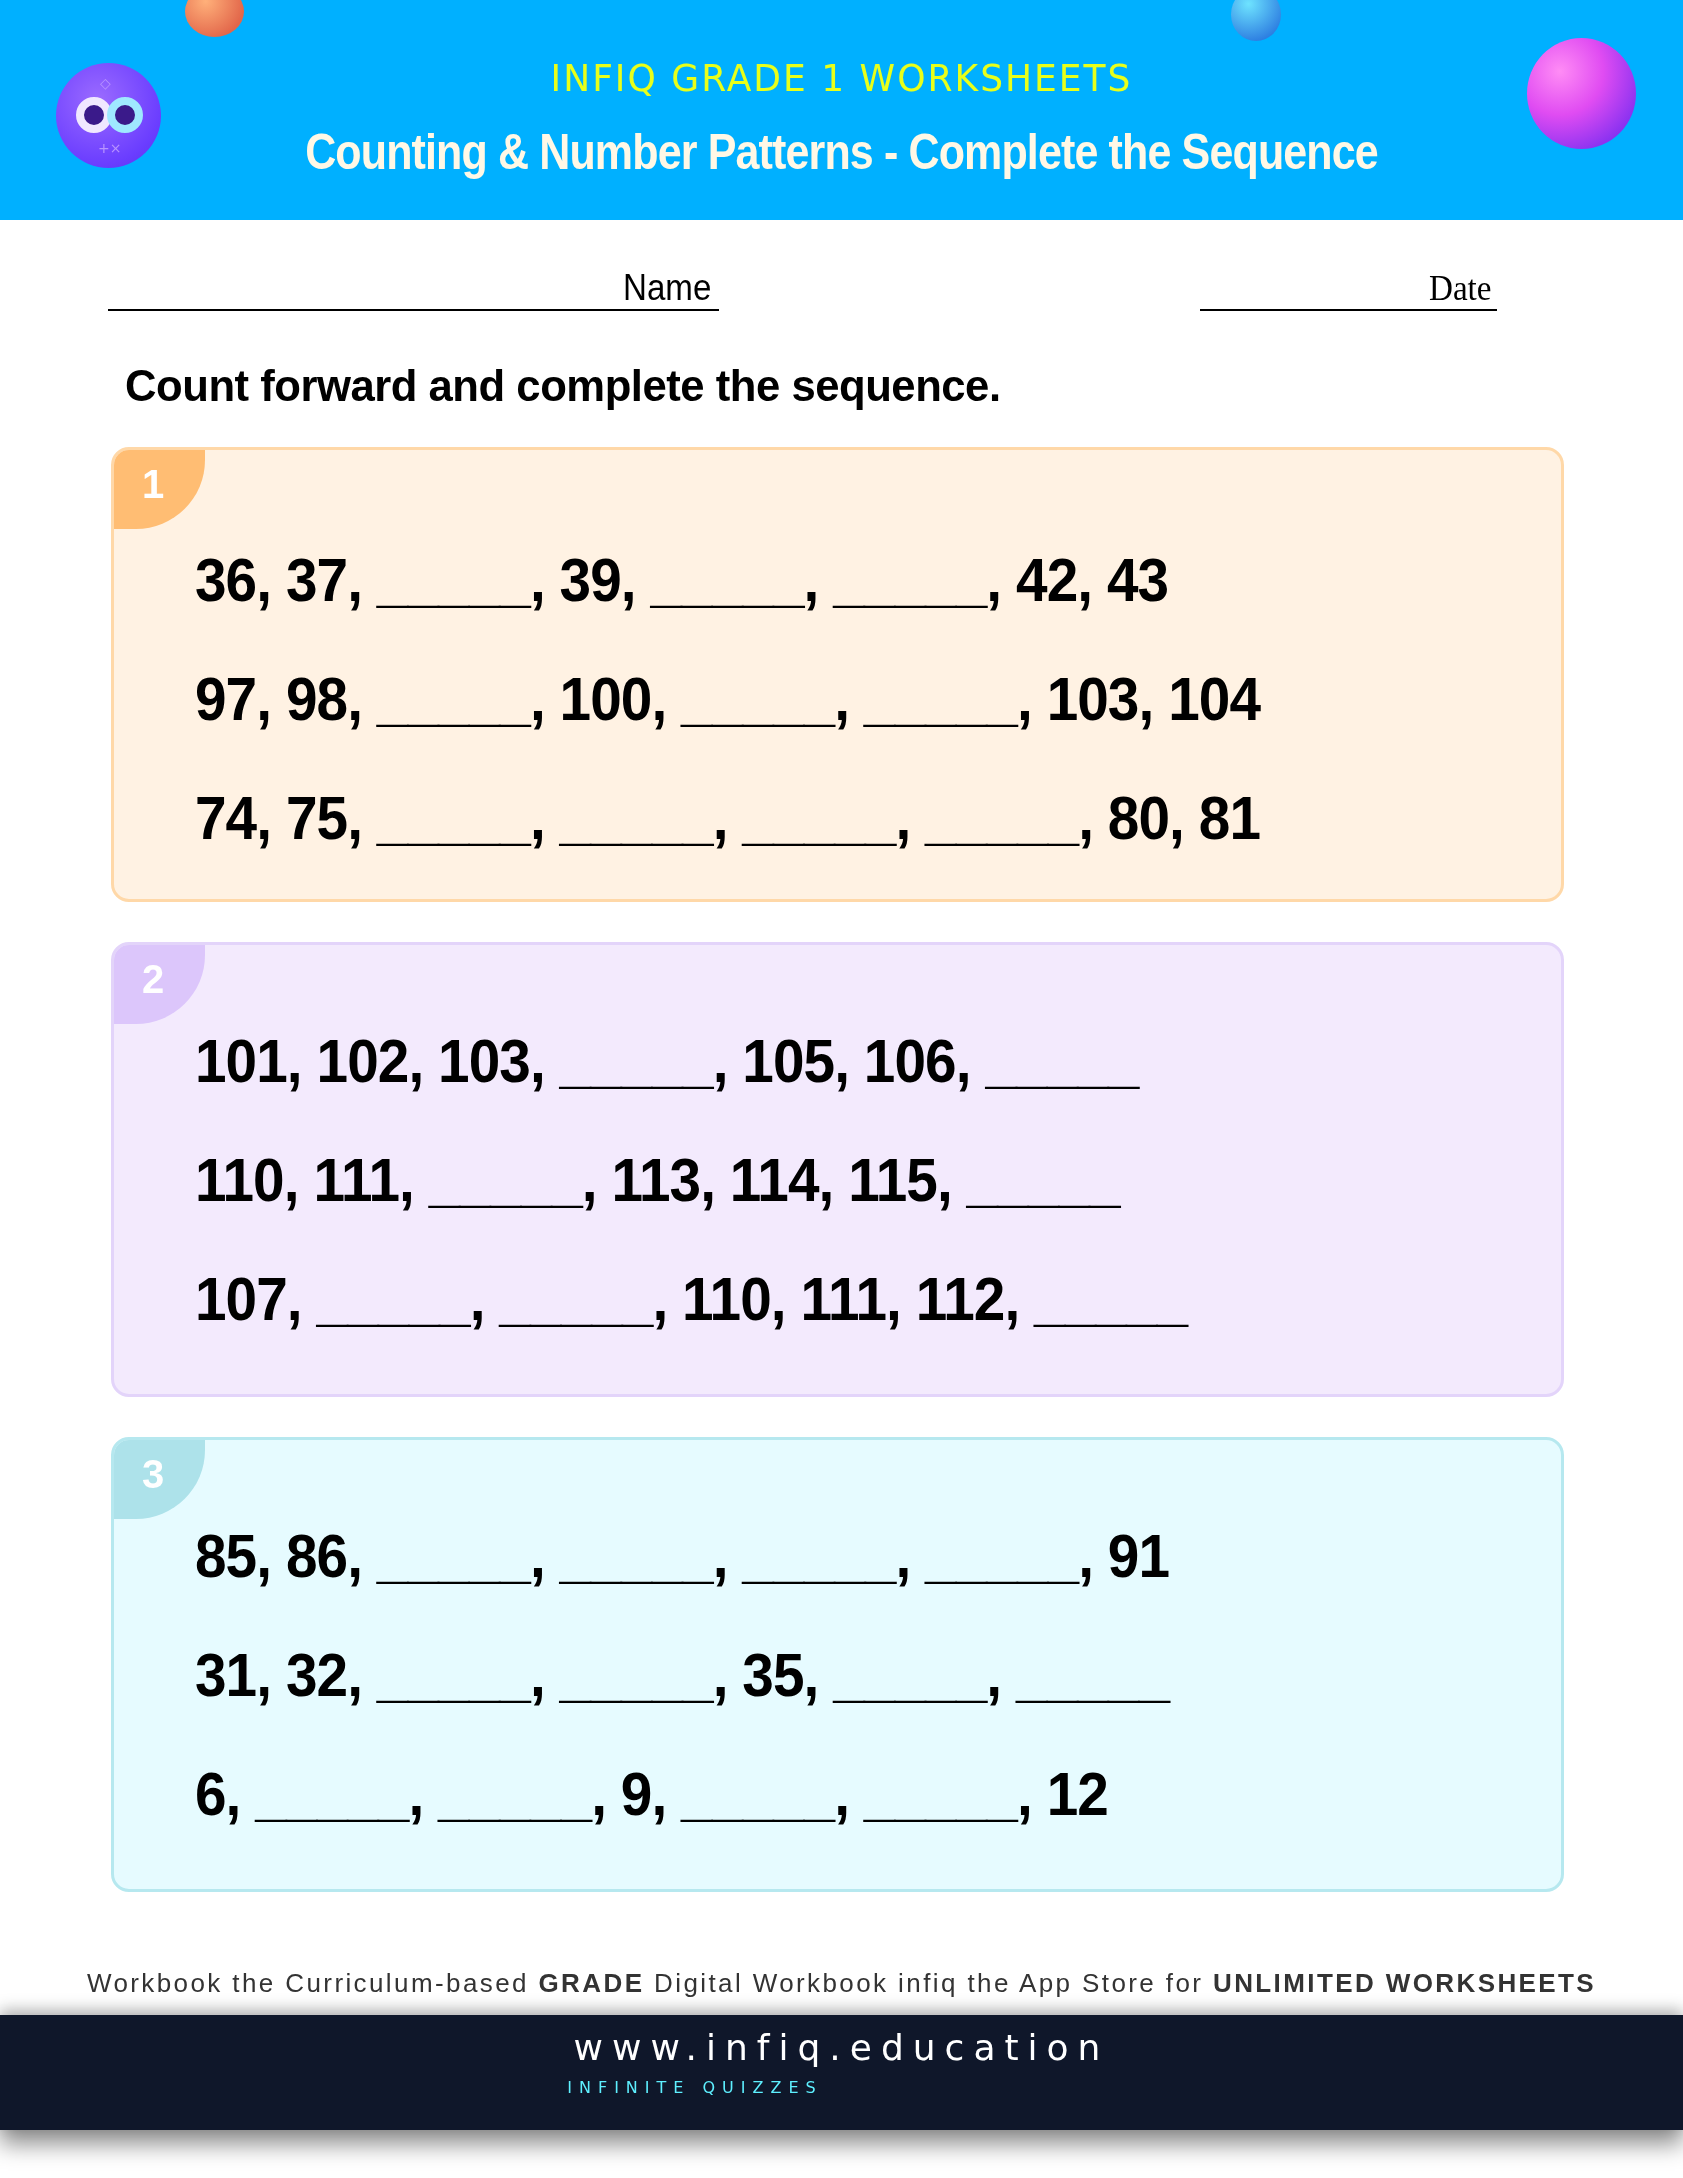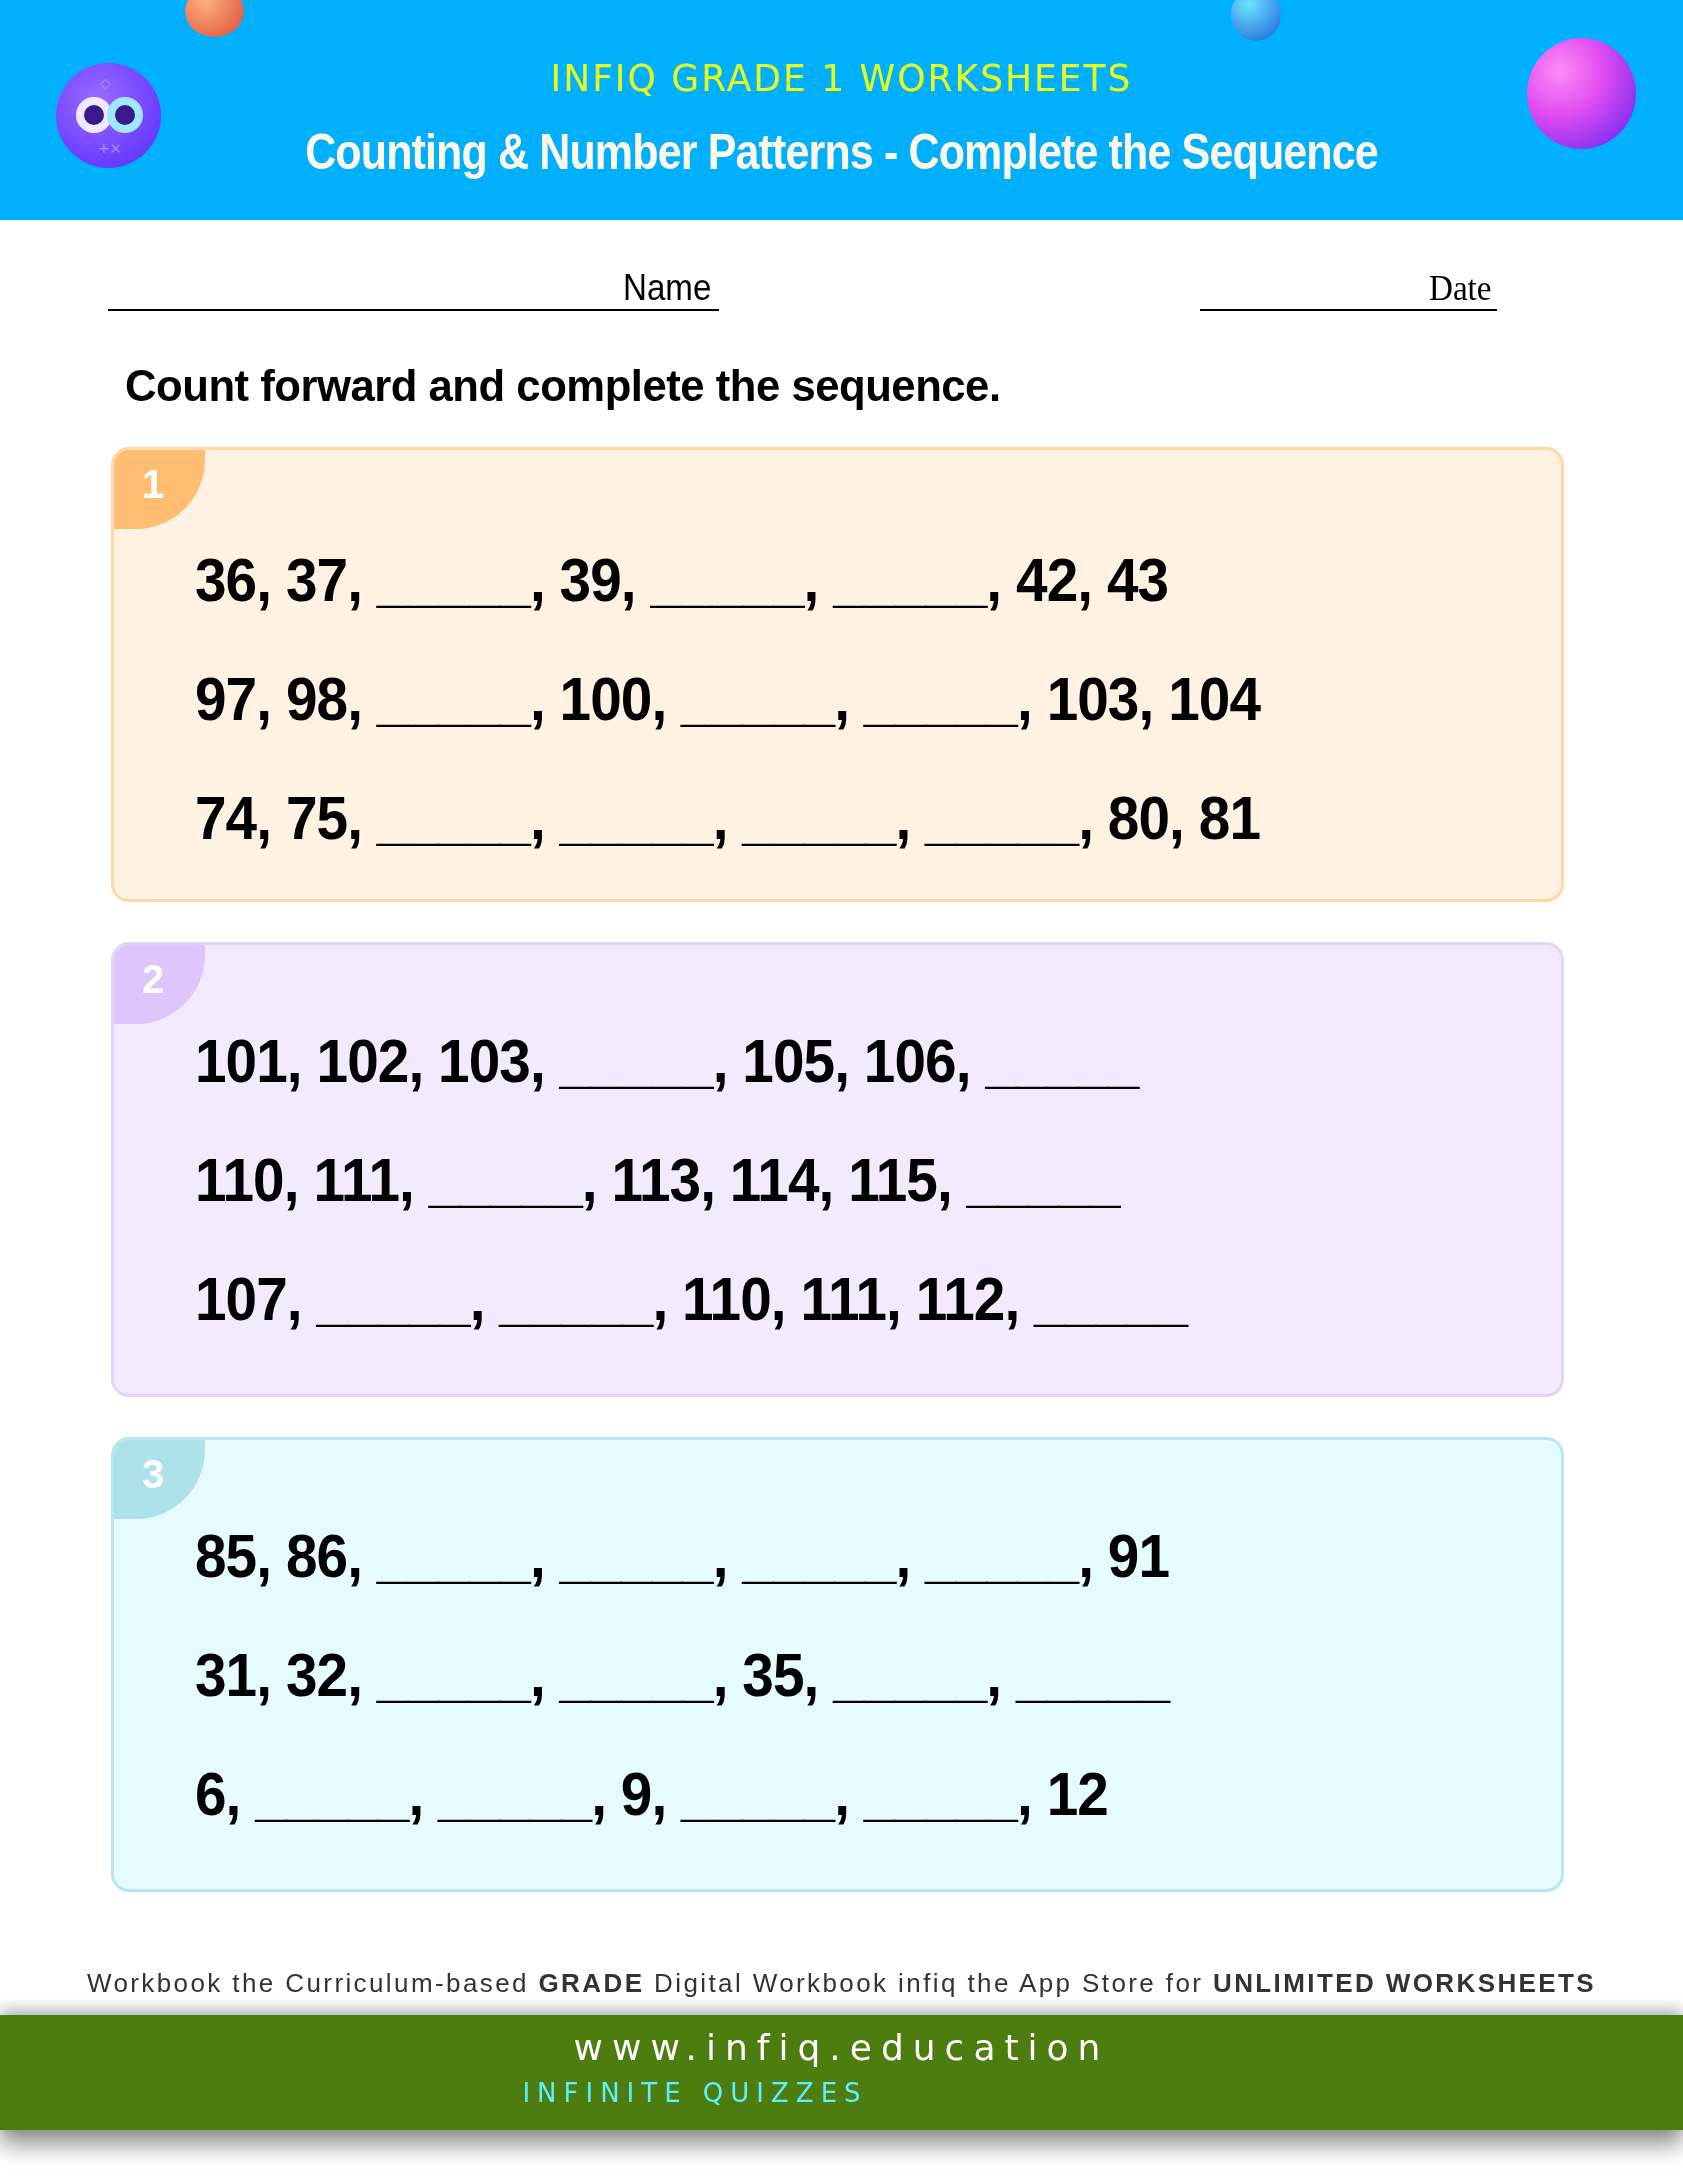--- a/index.html
+++ b/index.html
@@ -45,24 +45,24 @@
   .b2 .badge { background: #dcc6fb; }
   .b3 .badge { background: #ade2ea; }
 
   .row { position: absolute; left: 81px; font-family: "Liberation Sans", sans-serif; font-weight: bold; font-size: 61px; white-space: pre; letter-spacing: -1px; transform: scaleX(0.93); transform-origin: left; }
   .r0 { top: 95px; } .r1 { top: 214px; } .r2 { top: 333px; }
   .b2 .r0 { top: 81px; } .b2 .r1 { top: 200px; } .b2 .r2 { top: 319px; }
   .b3 .r0 { top: 81px; } .b3 .r1 { top: 200px; } .b3 .r2 { top: 319px; }
 
   .promo { position: absolute; left: 0; width: 1683px; top: 1968px; text-align: center; font-size: 26px; color: #333; letter-spacing: 2.4px; }
   .promo b { font-weight: bold; }
-  .band { position: absolute; left: 0; top: 2015px; width: 1683px; height: 115px; background: #4d7c0f;
+  .band { position: absolute; left: 0; top: 2015px; width: 1683px; height: 115px; background: #0f172a;
           box-shadow: 0 14px 22px rgba(0,0,0,0.45), 0 -6px 14px rgba(0,0,0,0.25); padding-left: 45px; }
   .url { position: absolute; left: 0; width: 1683px; top: 12px; text-align: center; color: #fff; font-size: 36px; letter-spacing: 9px; font-family: "DejaVu Sans", sans-serif; }
-  .tag { position: absolute; left: 0; width: 1390px; top: 63px; text-align: center; color: #5ef0ff; font-size: 26px; letter-spacing: 7px; font-family: "DejaVu Sans", sans-serif; }
+  .tag { position: absolute; left: 0; width: 1390px; top: 63px; text-align: center; color: #5ef0ff; font-size: 16px; letter-spacing: 7px; font-family: "DejaVu Sans", sans-serif; }
 </style>
 </head>
 <body>
 
 <div class="header">
   <div class="ball orange"></div>
   <div class="ball blue"></div>
   <div class="ball purple"></div>
   <div class="logo">
     <span class="spark" style="left:44px;top:12px;">◇</span>

